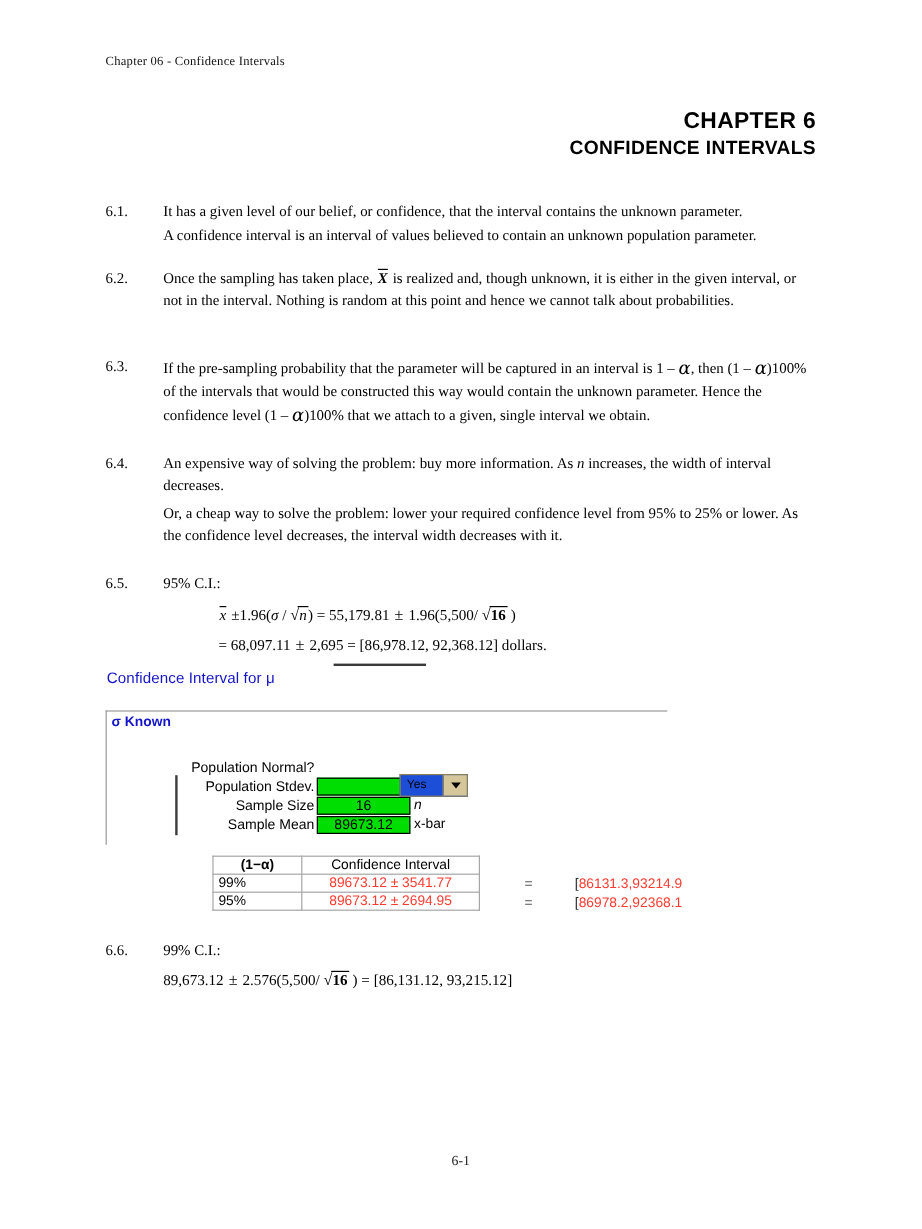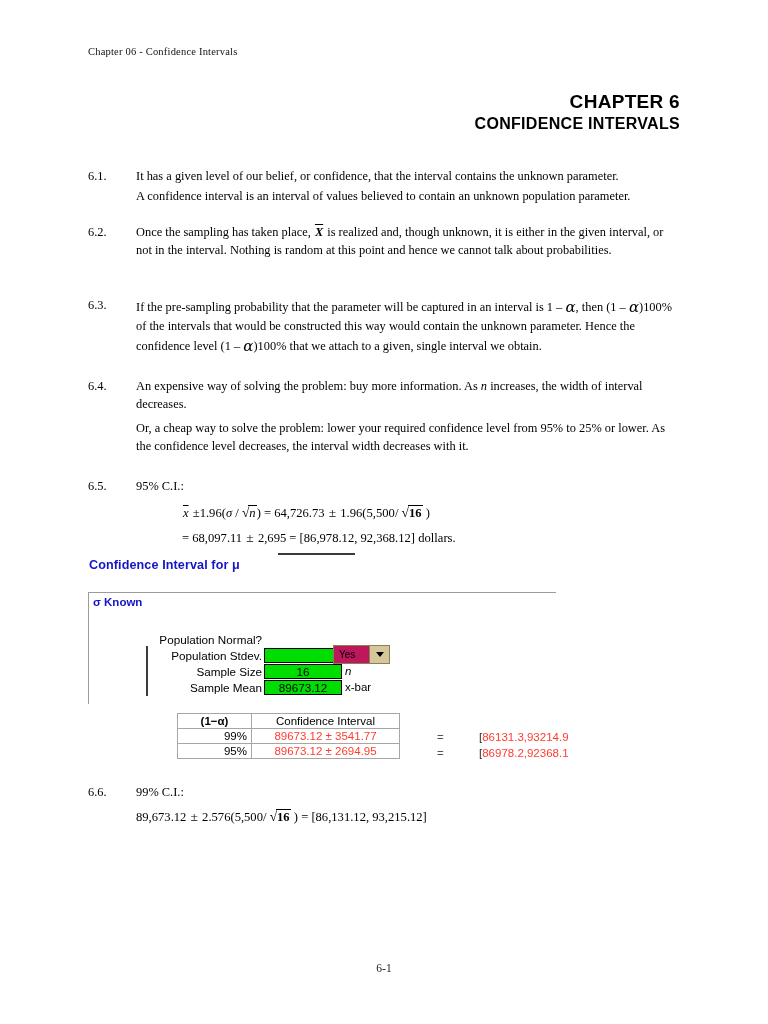--- a/index.html
+++ b/index.html
@@ -116,21 +116,21 @@
     height: 0;
     border-top: 2px solid #3a3a3a;
   }
 
   
   .blue-heading {
     position: absolute;
     left: 89px;
     top: 558px;
     font-family: "Liberation Sans", "DejaVu Sans", sans-serif;
-    font-weight: bold;
+    font-weight: normal;
     font-size: 12.6px;
     color: #1414c8;
     letter-spacing: .1px;
   }
 
   
   .sheet {
     position: absolute;
     left: 88px;
     top: 592px;
@@ -198,21 +198,21 @@
   }
   .sfx.ital { font-style: italic; }
 
   
   .dropdown {
     position: absolute;
     left: 203px;
     top: -2px;
     width: 57px;
     height: 19px;
-    background: #be185d;
+    background: #1d4ed8;
     border: 1px solid #8a7f55;
     box-sizing: border-box;
     display: flex;
     align-items: center;
   }
   .dropdown .dd-val {
     flex: 1;
     padding-left: 5px;
     font-size: 10px;
     color: #000;
@@ -251,21 +251,21 @@
     box-sizing: border-box;
   }
   .ci-table .c-alpha {
     width: 74px;
     text-align: center;
     font-weight: bold;
     margin-top: 44px;
   }
   .ci-table .c-pct {
     width: 74px;
-    text-align: right;
+    text-align: left;
     color: #000;
   }
   .ci-table .c-ci {
     width: 148px;
     text-align: center;
     color: #ff3b30;
     white-space: nowrap;
     overflow: hidden;
   }
   .ci-table .c-head {
@@ -344,21 +344,21 @@
     <div class="body">
       <p><span>An expensive way of solving the problem: buy more information. As </span><span class="ital">n</span><span> increases, the width of interval decreases.</span></p>
       <p style="margin-top:7px;">Or, a cheap way to solve the problem: lower your required confidence level from 95% to 25% or lower. As the confidence level decreases, the interval width decreases with it.</p>
     </div>
   </div>
 
   <div class="item" style="top:478px;">
     <span class="num">6.5.</span>
     <div class="body">
       <p>95% C.I.:</p>
-      <p class="eq" style="margin-top:6px; margin-left:46px;"><span class="xbar-sm">x</span><span> ±1.96(</span><span class="ital">σ</span><span> / </span><span class="radic">√</span><span class="sqrt ital">n</span><span>) = 64,726.73 </span><span class="pm">±</span><span> 1.96(5,500/ </span><span class="radic">√</span><span class="sqrt" style="font-weight:bold;">16</span><span> )</span></p>
+      <p class="eq" style="margin-top:6px; margin-left:46px;"><span class="xbar-sm">x</span><span> ±1.96(</span><span class="ital">σ</span><span> / </span><span class="radic">√</span><span class="sqrt ital">n</span><span>) = 55,179.81 </span><span class="pm">±</span><span> 1.96(5,500/ </span><span class="radic">√</span><span class="sqrt" style="font-weight:bold;">16</span><span> )</span></p>
       <p class="eq" style="margin-left:46px;"><span>= 68,097.11 </span><span class="pm">±</span><span> 2,695 = [86,978.12, 92,368.12] dollars.</span></p>
     </div>
   </div>
 
   <div class="short-rule"></div>
 
   <div class="blue-heading">Confidence Interval for μ</div>
 
   <div class="sheet">
     <div class="sheet-title">σ Known</div>

